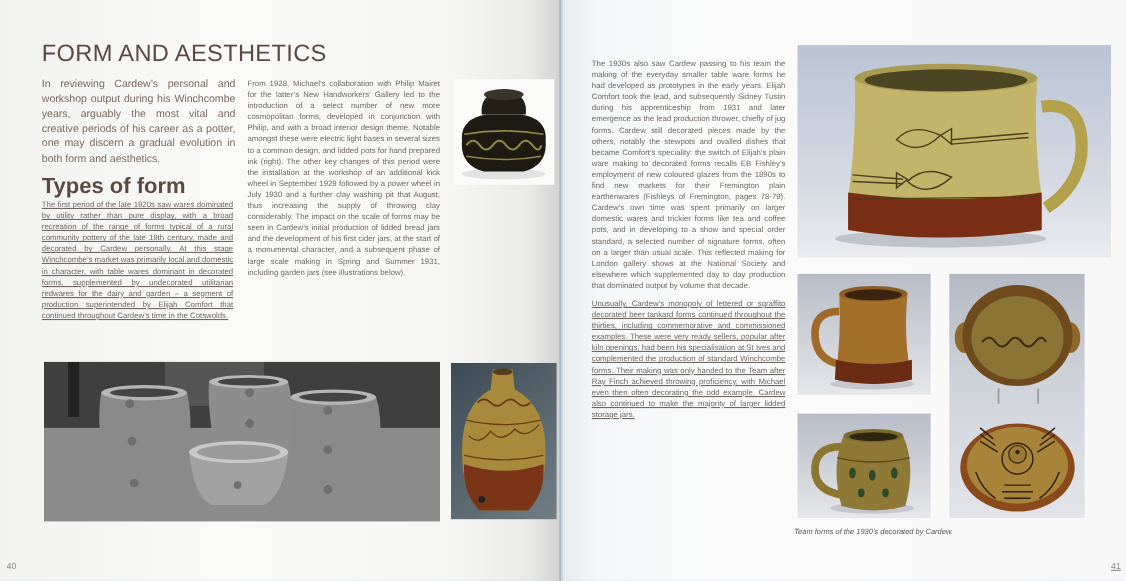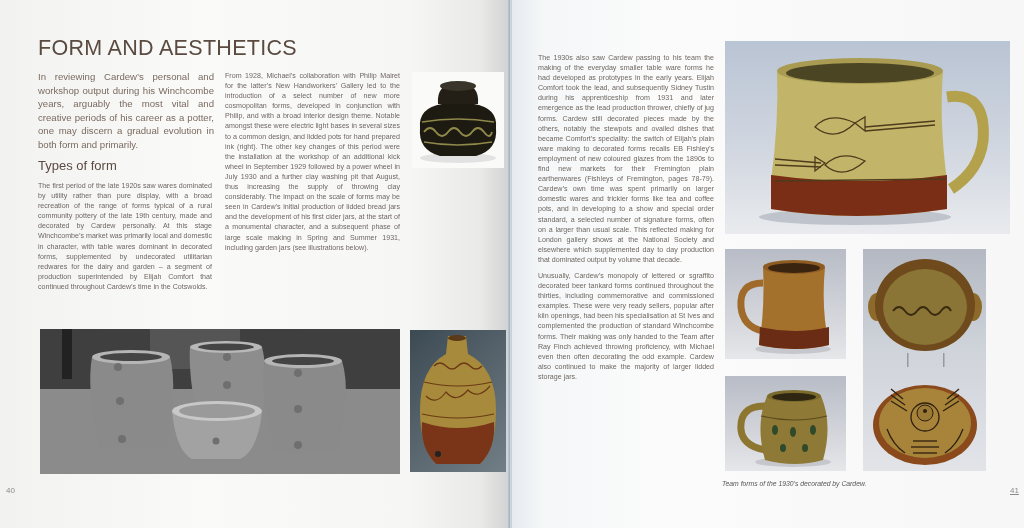--- a/index.html
+++ b/index.html
@@ -12,31 +12,31 @@
       background: linear-gradient(to right, #f2f2f1 0%, #fafaf9 40%, #f6f6f5 80%, #e9e9e8 94%, #cfcfcf 100%); }
     .page-right { width: 512px;
       background: linear-gradient(to right, #e6ebef 0%, #f5f7f8 6%, #fbfbfb 30%, #f7f7f7 100%); }
     .gutter-line { position: absolute; left: 508px; top: 0; width: 3px; height: 528px;
       background: linear-gradient(to right, #c5c8cc, #9fb8cc, #dfe6ec); }
 
     .title { position: absolute; left: 38px; top: 36px; font-size: 21.5px; letter-spacing: 0.3px;
       color: #5a4a40; font-weight: normal; white-space: nowrap; }
     .intro { position: absolute; left: 38px; top: 70px; width: 176px; font-size: 9.6px; line-height: 13.5px;
       color: #7a6a5f; text-align: justify; }
-    .subhead { position: absolute; left: 38px; top: 158px; font-size: 13px; font-weight: normal;
+    .subhead { position: absolute; left: 38px; top: 158px; font-size: 20px; font-weight: bold;
       color: #5a4a40; }
     .body-text { position: absolute; font-size: 7.1px; line-height: 10.1px; color: #6e6762; text-align: justify; }
-    .body-text p + p { margin-top: 6px; }
-    .col-l1 { left: 38px; top: 181px; width: 174px; }
+    .body-text p + p { margin-top: 6px; text-decoration: underline; }
+    .col-l1 { left: 38px; top: 181px; width: 174px; text-decoration: underline; }
     .col-l2 { left: 225px; top: 71px; width: 175px; }
     .col-r1 { left: 26px; top: 53px; width: 176px; }  
     .italic { }
 
     .photo { position: absolute; overflow: hidden; }
-    .pagenum { position: absolute; top: 486px; font-size: 8px; color: #8a8a8a; text-align: center; }
+    .pagenum { position: absolute; top: 510px; font-size: 8px; color: #8a8a8a; text-align: center; }
     .caption { position: absolute; left: 210px; top: 480px; font-size: 6.8px; font-style: italic; color: #555; white-space: nowrap; }
 
     
     .ink-pot { left: 412px; top: 72px; width: 92px; height: 96px; background: #fafaf9; }
     .cider-jar { left: 410px; top: 330px; width: 96px; height: 142px;
       background: linear-gradient(135deg, #3c4a54 0%, #5d6a72 60%, #727e86 100%); }
     .garden-jars { left: 40px; top: 329px; width: 360px; height: 145px;
       background: linear-gradient(to bottom, #4b4b4b 0%, #5a5a5a 35%, #858585 70%, #9b9b9b 100%); }
     .tankard-main { left: 213px; top: 41px; width: 285px; height: 193px;
       background: linear-gradient(to bottom, #b9c4d4 0%, #d3d8e1 60%, #e9ebee 100%); }
@@ -48,21 +48,21 @@
       background: linear-gradient(to bottom, #b3b8c2 0%, #cfd3da 45%, #e2e4e8 100%); }
     svg { display: block; }
   </style>
 </head>
 <body>
 
 <div class="spread">
 
   <div class="page page-left">
     <h1 class="title">FORM AND AESTHETICS</h1>
-    <p class="intro">In reviewing Cardew’s personal and workshop output during his Winchcombe years, arguably the most vital and creative periods of his career as a potter, one may discern a gradual evolution in both form and primarily.</p>
+    <p class="intro">In reviewing Cardew’s personal and workshop output during his Winchcombe years, arguably the most vital and creative periods of his career as a potter, one may discern a gradual evolution in both form and aesthetics.</p>
     <h2 class="subhead">Types of form</h2>
 
     <div class="body-text col-l1">
       <p>The first period of the late 1920s saw wares dominated by utility rather than pure display, with a broad recreation of the range of forms typical of a rural community pottery of the late 19th century, made and decorated by Cardew personally. At this stage Winchcombe’s market was primarily local and domestic in character, with table wares dominant in decorated forms, supplemented by undecorated utilitarian redwares for the dairy and garden – a segment of production superintended by Elijah Comfort that continued throughout Cardew’s time in the Cotswolds.</p>
     </div>
 
     <div class="body-text col-l2">
       <p><span>From 1928, Michael’s collaboration with Philip Mairet for the latter’s </span><span class="italic">New Handworkers’ Gallery</span><span> led to the introduction of a select number of new more cosmopolitan forms, developed in conjunction with Philip, and with a broad interior design theme. Notable amongst these were electric light bases in several sizes to a common design, and lidded pots for hand prepared ink (right). The other key changes of this period were the installation at the workshop of an additional kick wheel in September 1929 followed by a power wheel in July 1930 and a further clay washing pit that August, thus increasing the supply of throwing clay considerably. The impact on the scale of forms may be seen in Cardew’s initial production of lidded bread jars and the development of his first cider jars, at the start of a monumental character, and a subsequent phase of large scale making in Spring and Summer 1931, including garden jars (see illustrations below).</span></p>
     </div>
 

